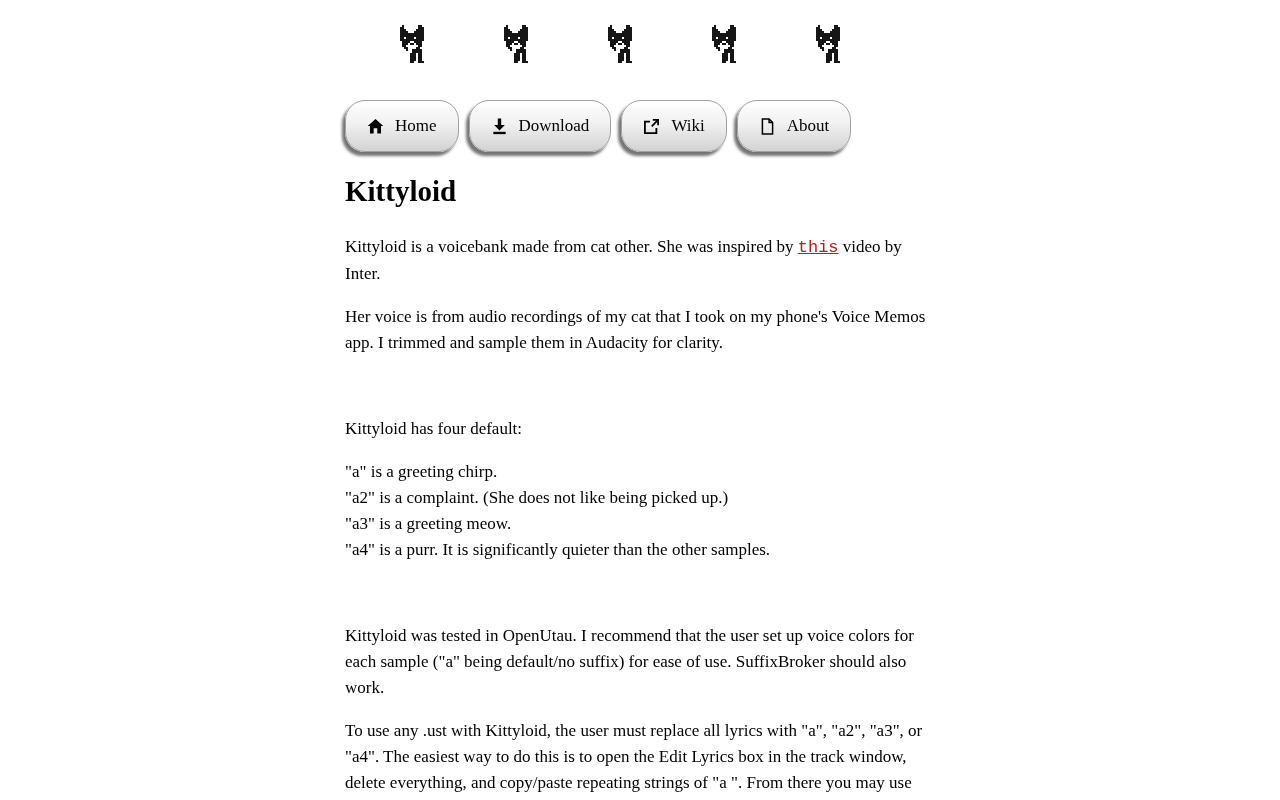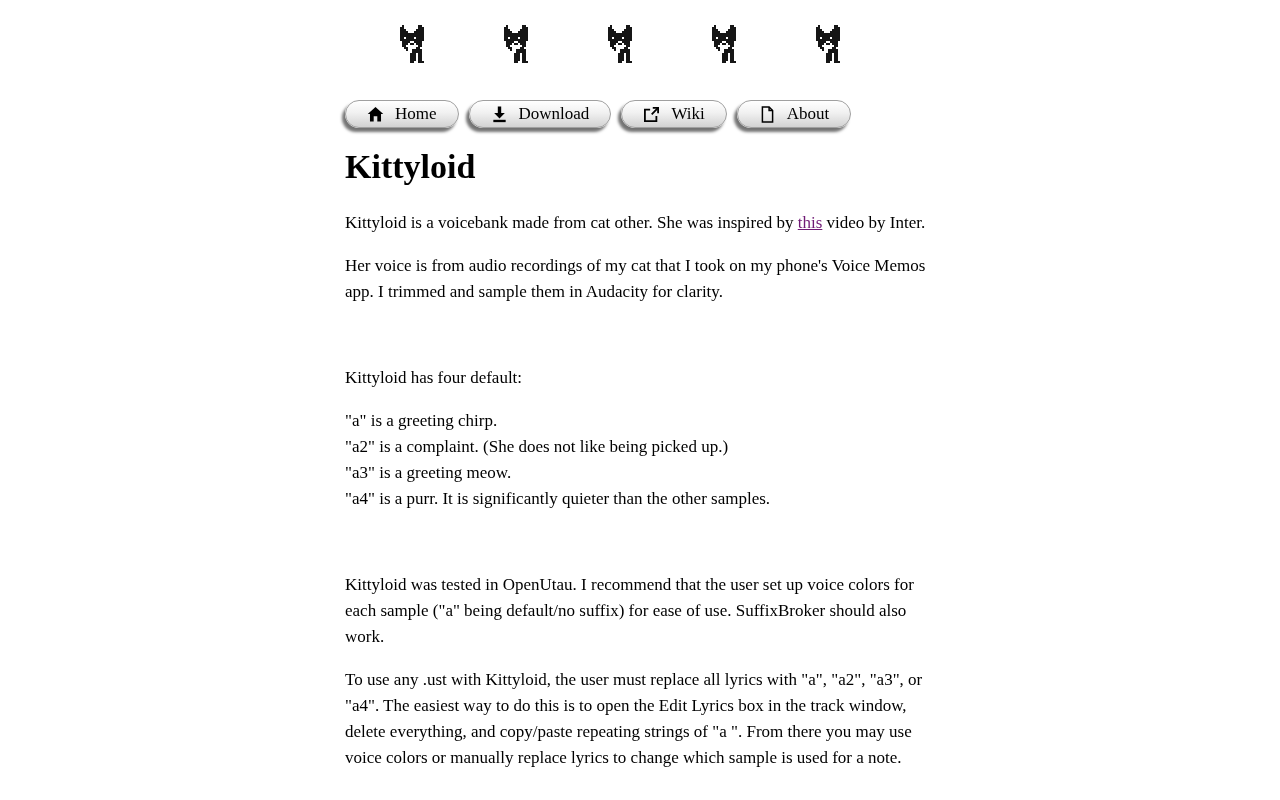--- a/index.html
+++ b/index.html
@@ -33,52 +33,53 @@
   
   .nav-row {
     display: flex;
     gap: 10px;
     margin-bottom: 20px;
   }
   .btn {
     display: inline-flex;
     align-items: center;
     gap: 11px;
-    height: 28px;
+    height: 52px;
     padding: 0 21px;
     border-radius: 20px;
     border: 1px solid #a0a0a0;
     background: linear-gradient(180deg, #ffffff 0%, #f1f1f1 45%, #d2d2d2 100%);
     box-shadow: -3px 4px 3px rgba(0,0,0,0.55);
     font-family: "Liberation Serif", serif;
     font-size: 17px;
     color: #000;
     text-decoration: none;
     cursor: pointer;
     white-space: nowrap;
   }
   .btn .icon {
     display: inline-flex;
     width: 17px;
     height: 17px;
   }
   .btn .icon svg { width: 100%; height: 100%; }
   
   h1 {
-    font-size: 34px;
+    font-size: 29px;
     line-height: 38px;
     font-weight: bold;
     margin: 16px 0 24px 0;
   }
   p { margin: 0 0 17px 0; }
   .spacer { height: 26px; margin-bottom: 17px; }
   a.text-link {
-    color: #701a75;
+    color: #b91c1c;
     text-decoration: underline;
     cursor: pointer;
+    font-family: Liberation Mono, monospace;
   }
 </style>
 </head>
 <body>
 
 <div class="container">
 
   <div class="cats-row">
     <span class="cat"><svg width="28" height="38" viewBox="0 0 14 19" shape-rendering="crispEdges">
           <rect x="2" y="0" width="1" height="1" fill="#161616"></rect>

